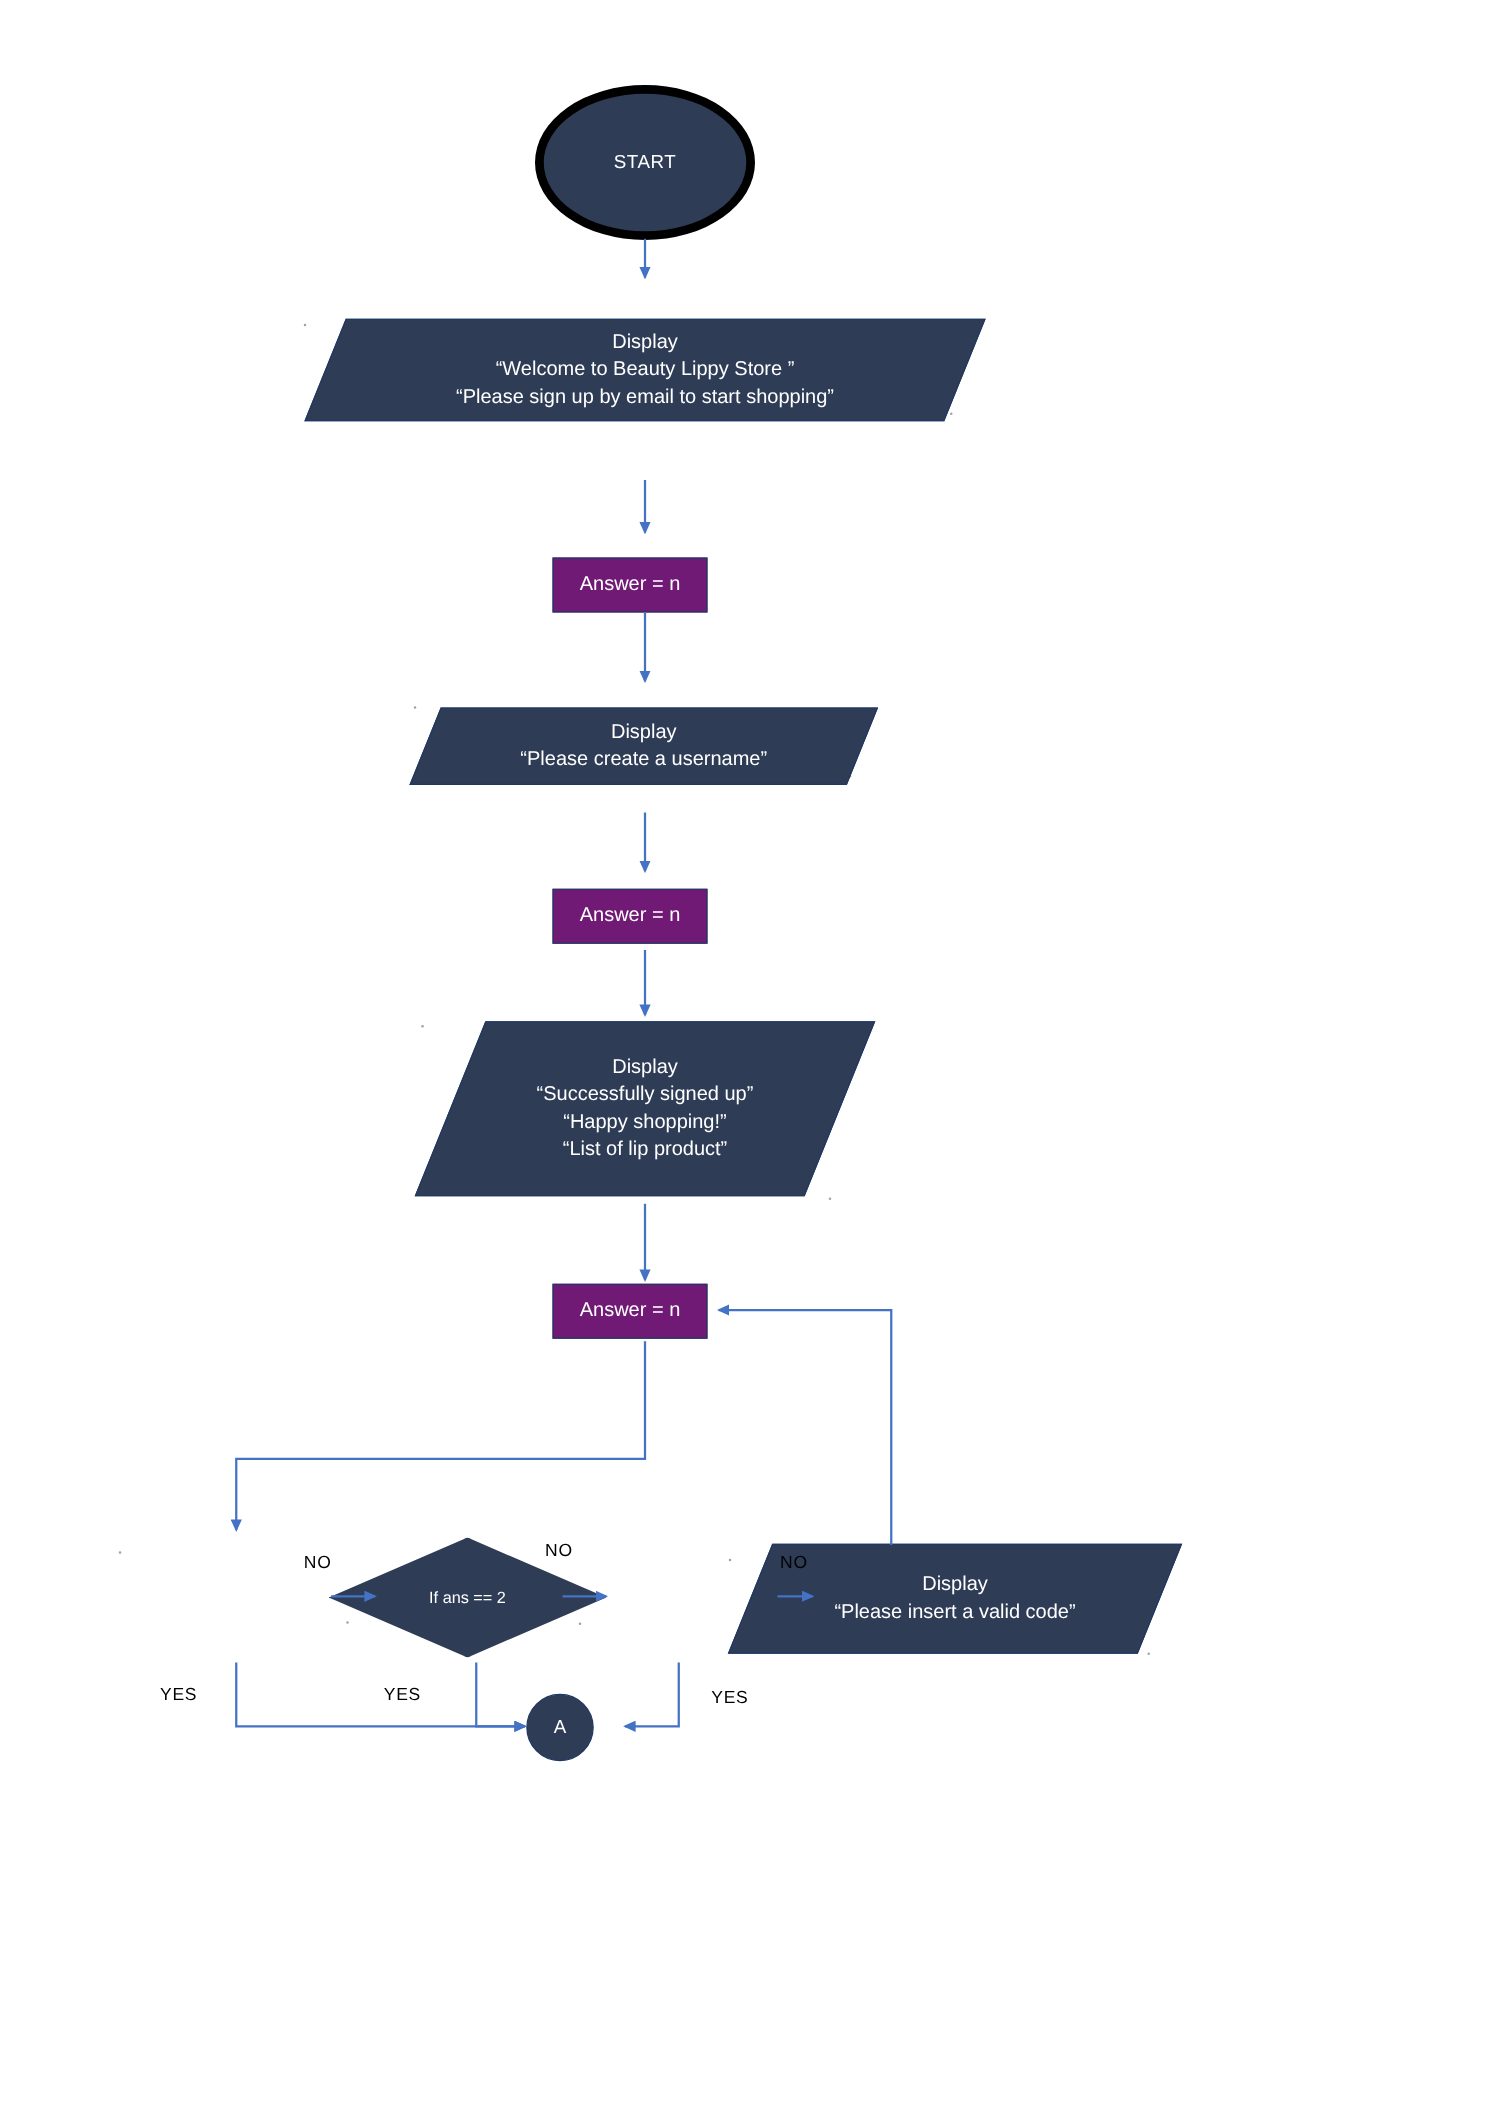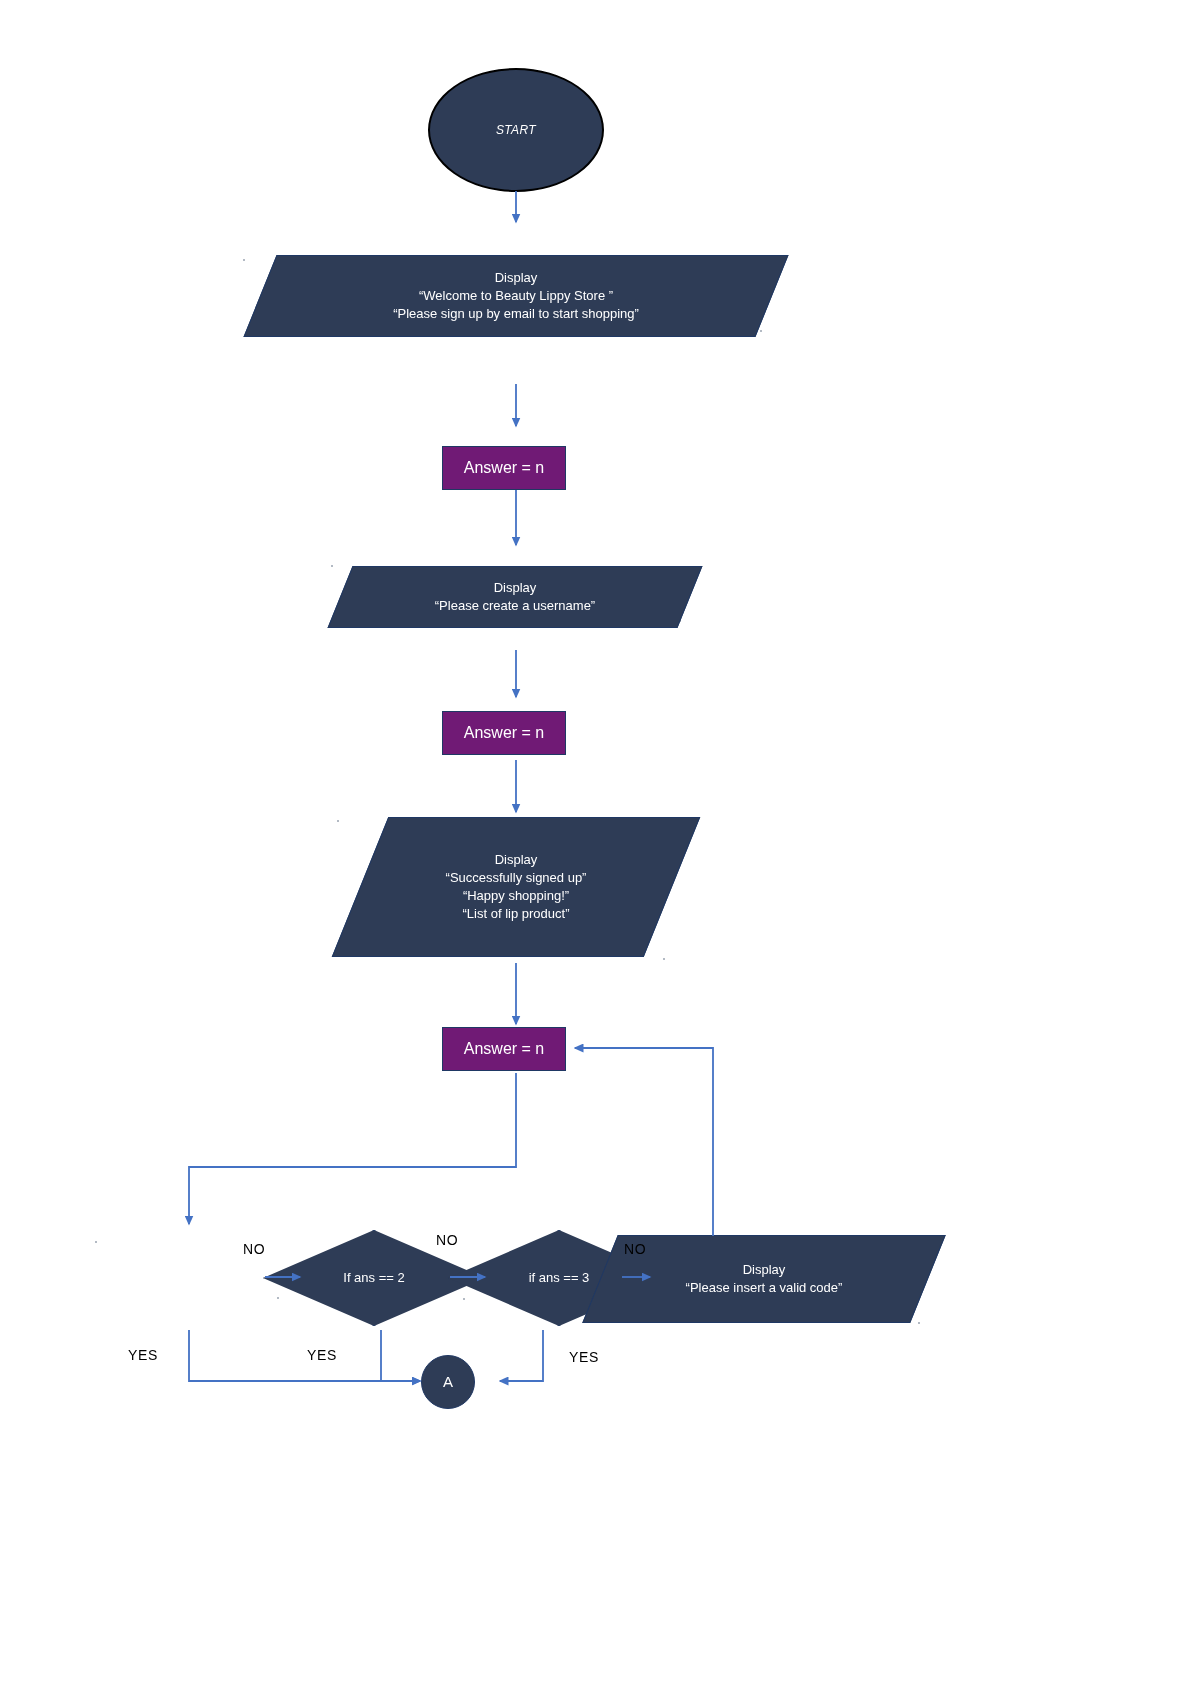--- a/index.html
+++ b/index.html
@@ -30,35 +30,34 @@
   }
   .node-text {
     position: relative;
     z-index: 3;
     white-space: pre-line;
     pointer-events: none;
   }
   
   .terminator {
     background: #2E3C56;
-    border: 2px solid #000000;
+    border: 7px solid #000000;
     border-radius: 50%;
-    font-size: 12px;
+    font-size: 15px;
     letter-spacing: 0.4px;
-    font-style: italic;
   }
   
   .process {
     background: #701a75;
     border: 1px solid #1F3864;
     font-size: 16px;
   }
   
   .io {
-    font-size: 13px;
+    font-size: 16px;
   }
   .io .skew {
     position: absolute;
     inset: 0;
     background: #2E3C56;
     border: 1px solid #1F3864;
     transform: skewX(-22deg);
     z-index: 1;
   }
   
@@ -199,24 +198,20 @@
   <div class="node process" style="left:442px; top:1027px; width:124px; height:44px;">
     <span class="node-text">Answer = n</span>
   </div>
 
 
   <div class="node decision" style="left:263px; top:1230px; width:222px; height:96px;text-align:right;">
     <span class="dia"></span>
     <span class="node-text">If ans == 2</span>
   </div>
 
-  <div class="node decision" style="left:448px; top:1230px; width:222px; height:96px;">
-    <span class="dia"></span>
-    <span class="node-text">if ans == 3</span>
-  </div>
 
   <div class="node io" style="left:600px; top:1235px; width:328px; height:88px;">
     <span class="skew"></span>
     <span class="node-text">Display
 “Please insert a valid code”</span>
   </div>
 
   <div class="node connector-node" style="left:421px; top:1355px; width:54px; height:54px;">
     <span class="node-text">A</span>
   </div>

